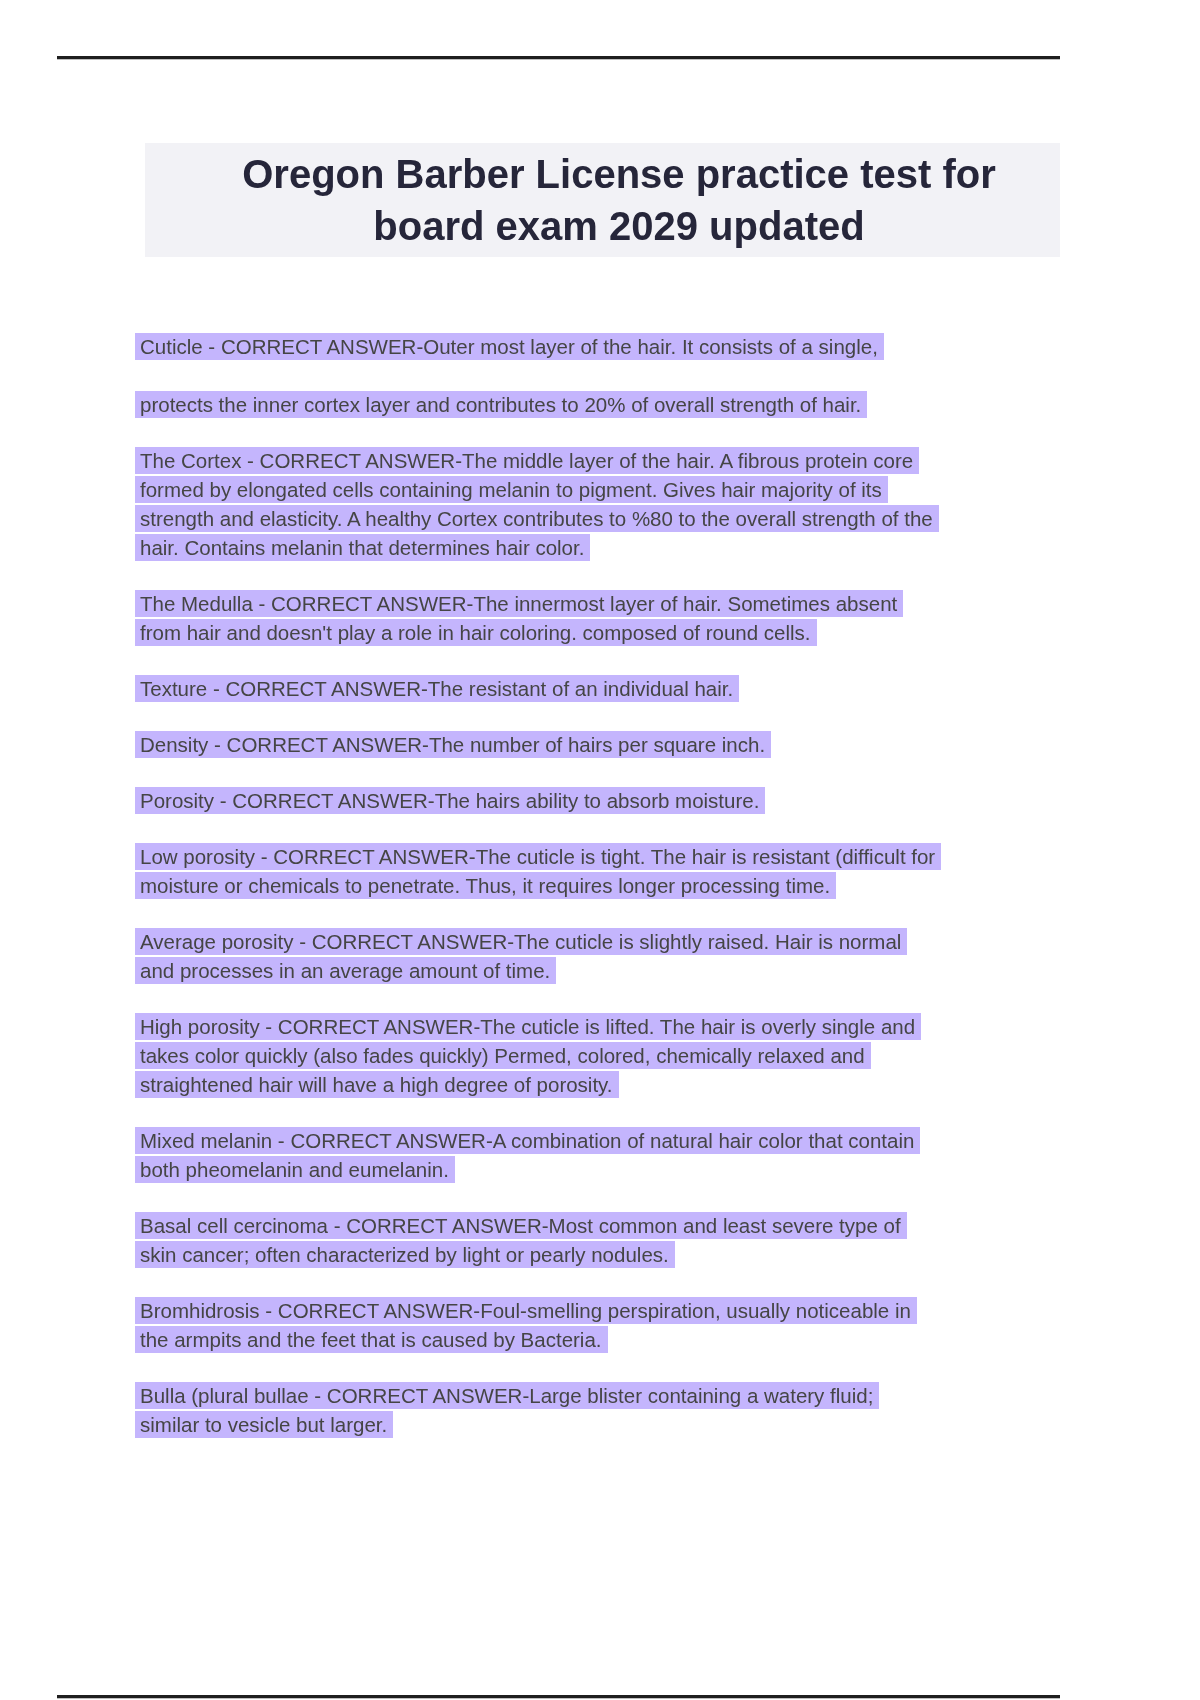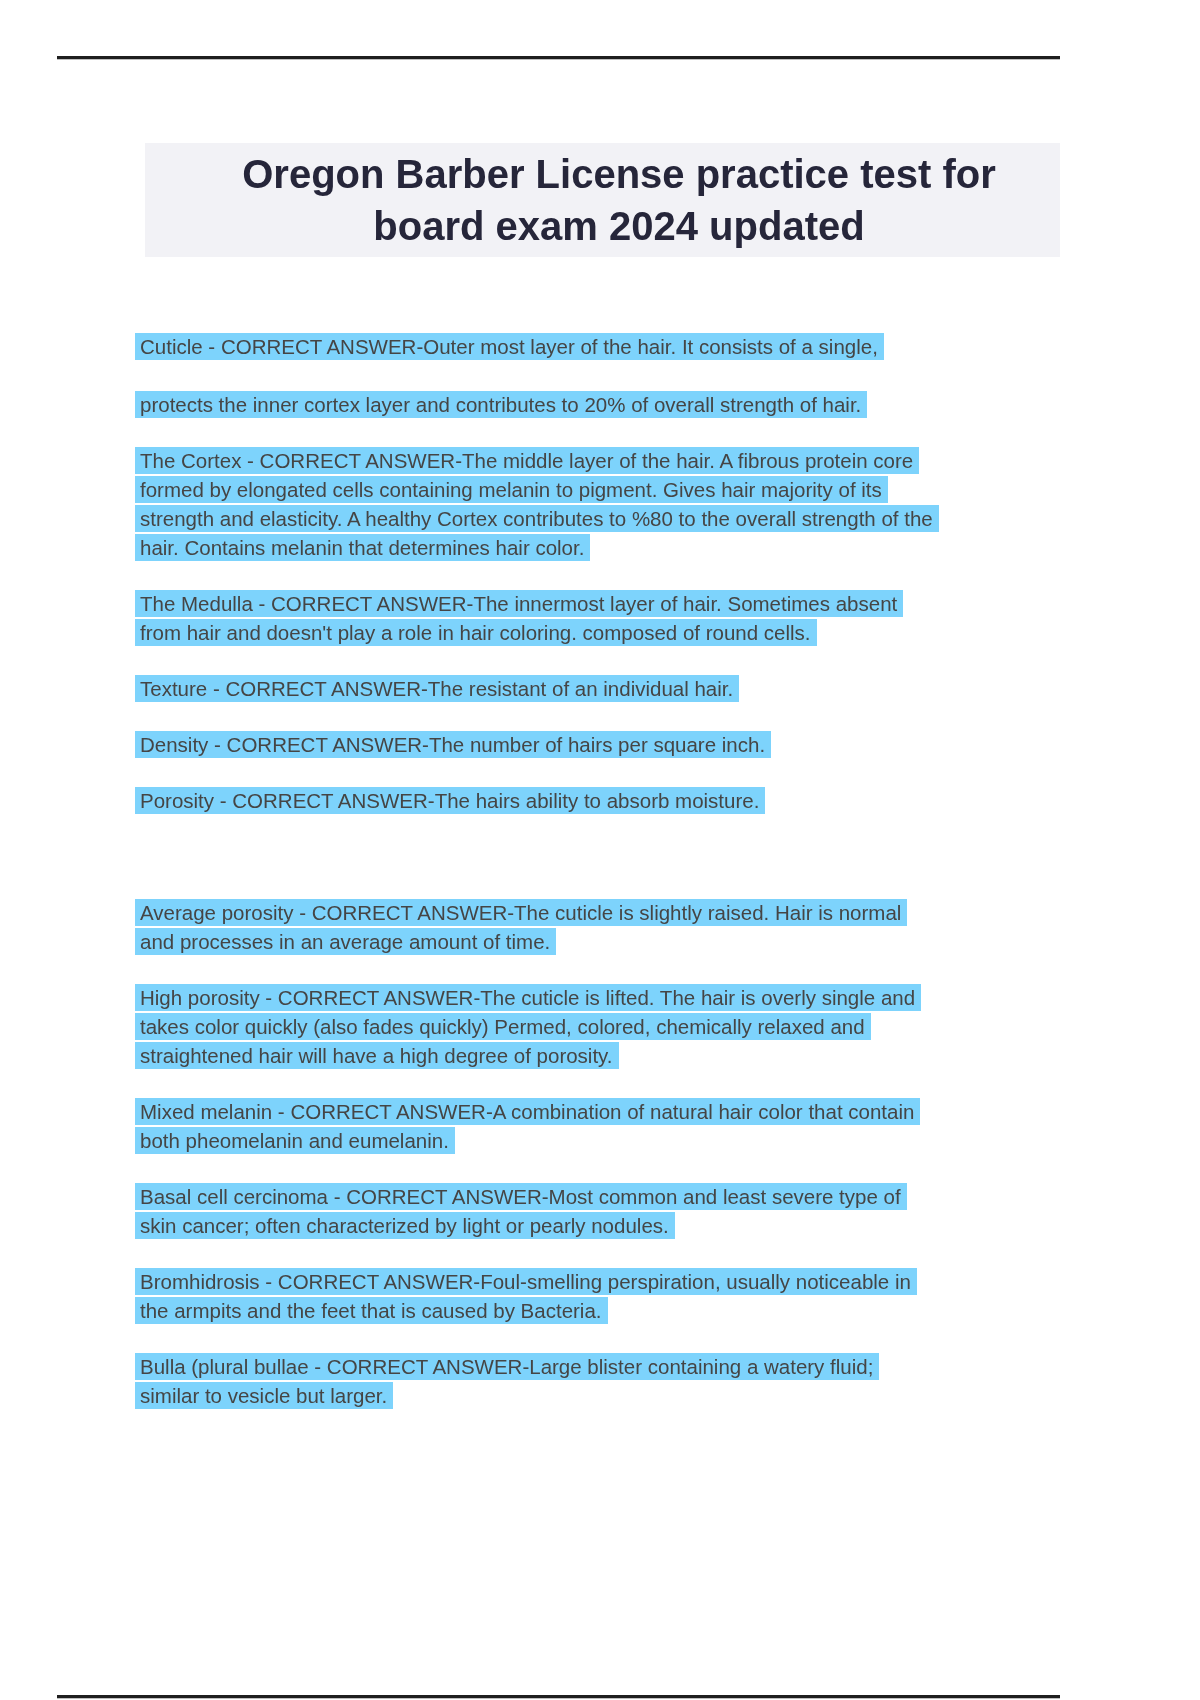--- a/index.html
+++ b/index.html
@@ -48,46 +48,46 @@
     top: 332px;
     right: 30px;
     font-size: 20.5px;
     line-height: 29px;
     color: #454545;
   }
   .para {
     margin: 0 0 27px 0;
   }
   .hl {
-    background: #7dd3fc;
+    background: #c4b5fd;
     padding: 2px 6px 2px 5px;
     margin-left: -5px;
     white-space: nowrap;
   }
 </style>
 </head>
 <body>
 
 <div class="page">
 
   <div class="rule top"></div>
 
   <h1 class="title-block" style="margin:0;">
     <span class="title-line">Oregon Barber License practice test for</span>
-    <span class="title-line">board exam 2024 updated</span>
+    <span class="title-line">board exam 2029 updated</span>
   </h1>
 
   <div class="content">
       <p class="para"><span class="hl">Cuticle - CORRECT ANSWER-Outer most layer of the hair. It consists of a single,</span><br><br><span class="hl">protects the inner cortex layer and contributes to 20% of overall strength of hair.</span></p>
       <p class="para"><span class="hl">The Cortex - CORRECT ANSWER-The middle layer of the hair. A fibrous protein core</span><br><span class="hl">formed by elongated cells containing melanin to pigment. Gives hair majority of its</span><br><span class="hl">strength and elasticity. A healthy Cortex contributes to %80 to the overall strength of the</span><br><span class="hl">hair. Contains melanin that determines hair color.</span></p>
       <p class="para"><span class="hl">The Medulla - CORRECT ANSWER-The innermost layer of hair. Sometimes absent</span><br><span class="hl">from hair and doesn't play a role in hair coloring. composed of round cells.</span></p>
       <p class="para"><span class="hl">Texture - CORRECT ANSWER-The resistant of an individual hair.</span></p>
       <p class="para"><span class="hl">Density - CORRECT ANSWER-The number of hairs per square inch.</span></p>
       <p class="para"><span class="hl">Porosity - CORRECT ANSWER-The hairs ability to absorb moisture.</span></p>
-      <p class="para"><br></p>
+      <p class="para"><span class="hl">Low porosity - CORRECT ANSWER-The cuticle is tight. The hair is resistant (difficult for</span><br><span class="hl">moisture or chemicals to penetrate. Thus, it requires longer processing time.</span></p>
       <p class="para"><span class="hl">Average porosity - CORRECT ANSWER-The cuticle is slightly raised. Hair is normal</span><br><span class="hl">and processes in an average amount of time.</span></p>
       <p class="para"><span class="hl">High porosity - CORRECT ANSWER-The cuticle is lifted. The hair is overly single and</span><br><span class="hl">takes color quickly (also fades quickly) Permed, colored, chemically relaxed and</span><br><span class="hl">straightened hair will have a high degree of porosity.</span></p>
       <p class="para"><span class="hl">Mixed melanin - CORRECT ANSWER-A combination of natural hair color that contain</span><br><span class="hl">both pheomelanin and eumelanin.</span></p>
       <p class="para"><span class="hl">Basal cell cercinoma - CORRECT ANSWER-Most common and least severe type of</span><br><span class="hl">skin cancer; often characterized by light or pearly nodules.</span></p>
       <p class="para"><span class="hl">Bromhidrosis - CORRECT ANSWER-Foul-smelling perspiration, usually noticeable in</span><br><span class="hl">the armpits and the feet that is caused by Bacteria.</span></p>
       <p class="para"><span class="hl">Bulla (plural bullae - CORRECT ANSWER-Large blister containing a watery fluid;</span><br><span class="hl">similar to vesicle but larger.</span></p>
     </div>
 
   <div class="rule bottom"></div>
 

